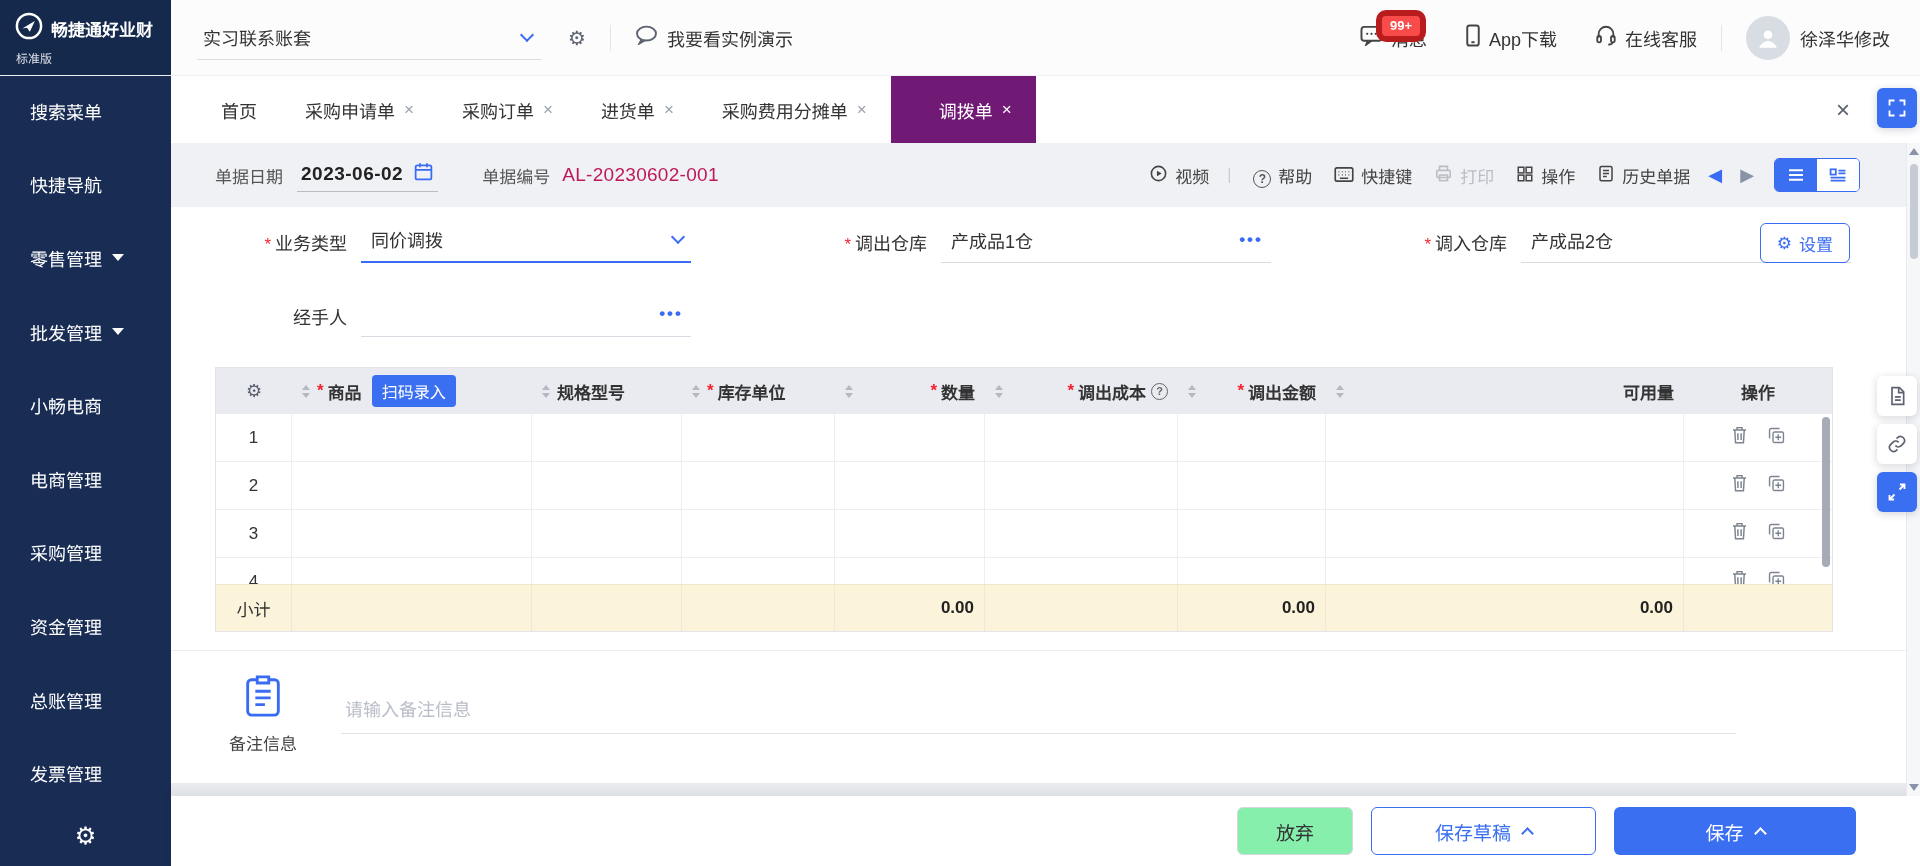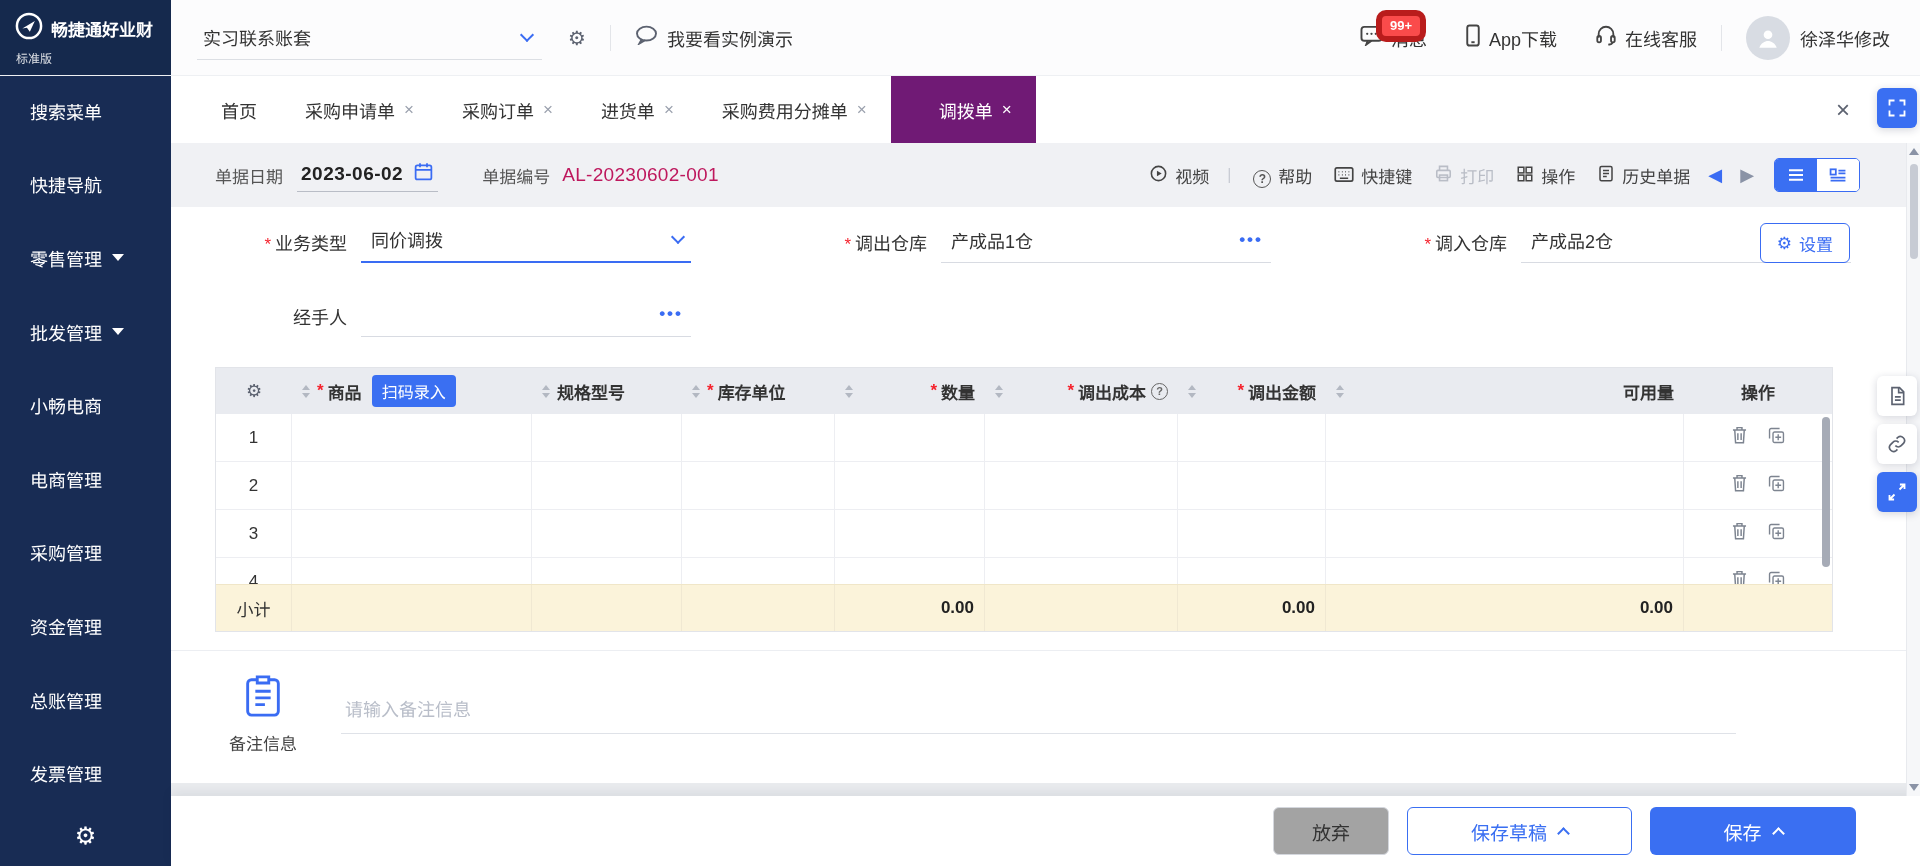--- a/index.html
+++ b/index.html
@@ -117,23 +117,23 @@
   .remark-left { width:96px; flex:none; display:flex; flex-direction:column; align-items:center; gap:6px; }
   .remark-label { font-size:17px; color:#444; }
   .remark-input { flex:none; width:1395px; margin-left:30px; border:none; outline:none; border-bottom:1px solid #dfe2e8; font-size:18px; padding:6px 4px 12px; color:#333; background:transparent; font-family:inherit; }
   .remark-input::placeholder { color:#b9bec9; }
 
   .flex-gap { flex:1; }
 
   
   .footer-bar { height:70px; background:#fff; box-shadow:0 -4px 10px rgba(20,30,60,.07); display:flex; align-items:center; justify-content:flex-end; padding-right:64px; gap:18px; position:relative; z-index:5; }
   .btn { height:48px; border-radius:6px; font-size:19px; display:flex; align-items:center; justify-content:center; border:1px solid transparent; font-family:inherit; }
-  .btn-plain { width:116px; background:#a3a3a3; border-color:#d4d7dd; color:#333; }
+  .btn-plain { width:116px; background:#86efac; border-color:#d4d7dd; color:#333; }
   .btn-outline { width:225px; background:#fff; border-color:#3a6ff2; color:#3a6ff2; }
-  .btn-primary { width:206px; background:#3a6ff2; color:#fff; }
+  .btn-primary { width:242px; background:#3a6ff2; color:#fff; }
   .chev-up { width:9px; height:9px; border-left:2px solid currentColor; border-top:2px solid currentColor; transform:rotate(45deg); margin-left:12px; margin-top:5px; }
 
   
   .content-scrollbar { position:absolute; right:0; top:67px; bottom:70px; width:14px; background:#f6f7f9; border-left:1px solid #e8eaee; z-index:6; display:flex; flex-direction:column; align-items:center; }
   .sb-arrow { width:0; height:0; border-left:5px solid transparent; border-right:5px solid transparent; margin:5px 0; }
   .sb-arrow.up { border-bottom:7px solid #8a93a6; }
   .sb-arrow.down { border-top:7px solid #8a93a6; margin-top:auto; }
   .sb-thumb { width:8px; height:95px; background:#c7cbd4; border-radius:4px; margin-top:4px; }
 
   .rail-btn { position:fixed; right:3px; width:40px; height:40px; border-radius:6px; display:flex; align-items:center; justify-content:center; z-index:40; }

